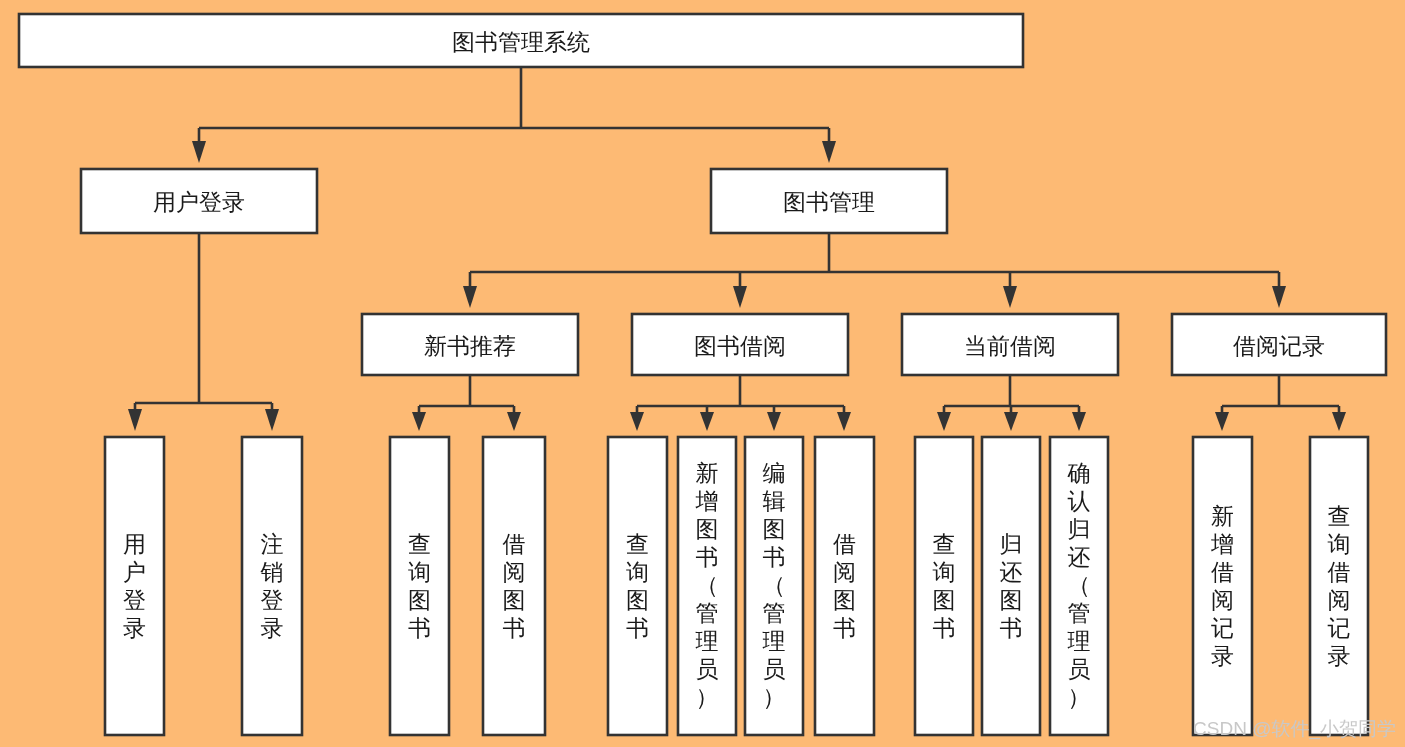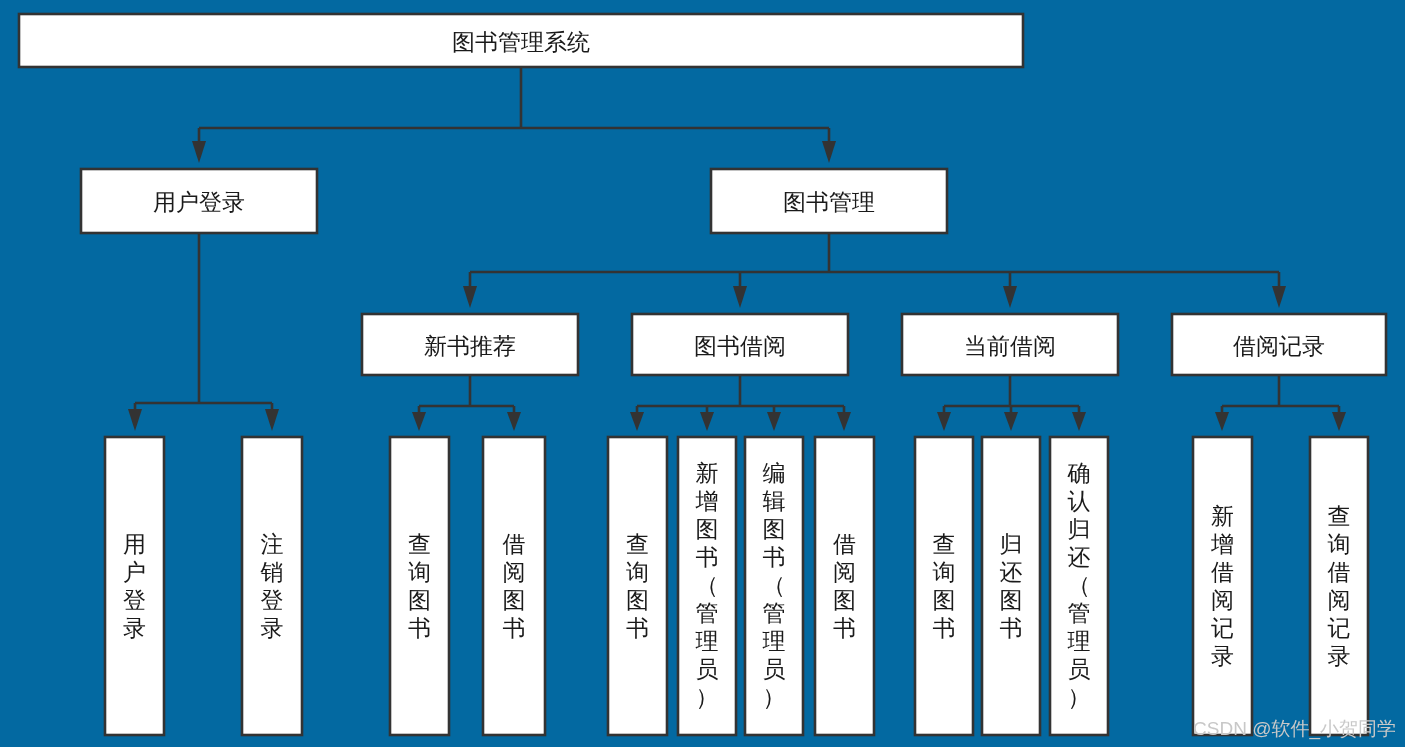--- a/index.html
+++ b/index.html
@@ -8,21 +8,21 @@
     padding: 0;
     background: #ffffff;
   }
   body {
     font-family: "Liberation Sans", "DejaVu Sans", sans-serif;
   }
   #diagram-root {
     position: relative;
     width: 1405px;
     height: 747px;
-    background: #0369a1;
+    background: #fdba74;
     overflow: hidden;
   }
   #diagram-svg {
     position: absolute;
     left: 0;
     top: 0;
     width: 1405px;
     height: 747px;
     display: block;
   }

